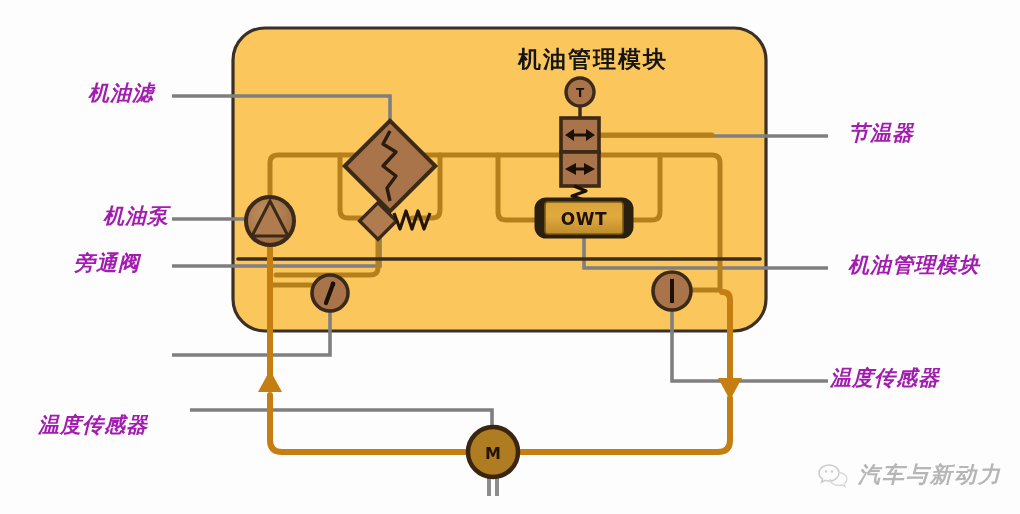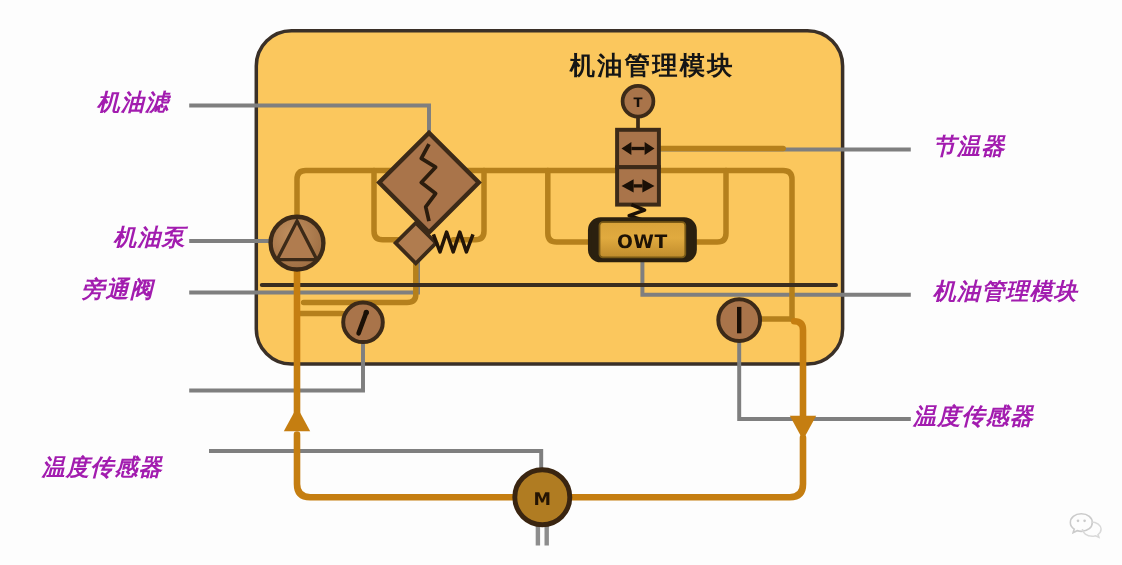--- a/index.html
+++ b/index.html
@@ -210,15 +210,16 @@
 
   <div class="wm">
     <svg class="wm-logo" viewBox="0 0 30 26">
       <path d="M11,3 C5,3 1,6.6 1,11 C1,13.4 2.4,15.6 4.6,17 L3.6,20.2 L7.2,18.4 C8.4,18.8 9.7,19 11,19
                C17,19 21,15.4 21,11 C21,6.6 17,3 11,3 Z" fill="none" stroke="#b9b9b9" stroke-width="1.5"></path>
       <circle cx="8" cy="9.5" r="1.2" fill="#b9b9b9"></circle>
       <circle cx="14" cy="9.5" r="1.2" fill="#b9b9b9"></circle>
       <path d="M20,10.5 C25,10.5 29,13.4 29,17 C29,19 27.9,20.8 26.2,22 L27,24.4 L24,23
                C23,23.3 22,23.5 21,23.5 C16,23.5 12,20.6 12,17" fill="none" stroke="#cccccc" stroke-width="1.4"></path>
     </svg>
+    <div class="wm-text">汽车与新动力</div>
   </div>
 
 </div>
 
 </body></html>

